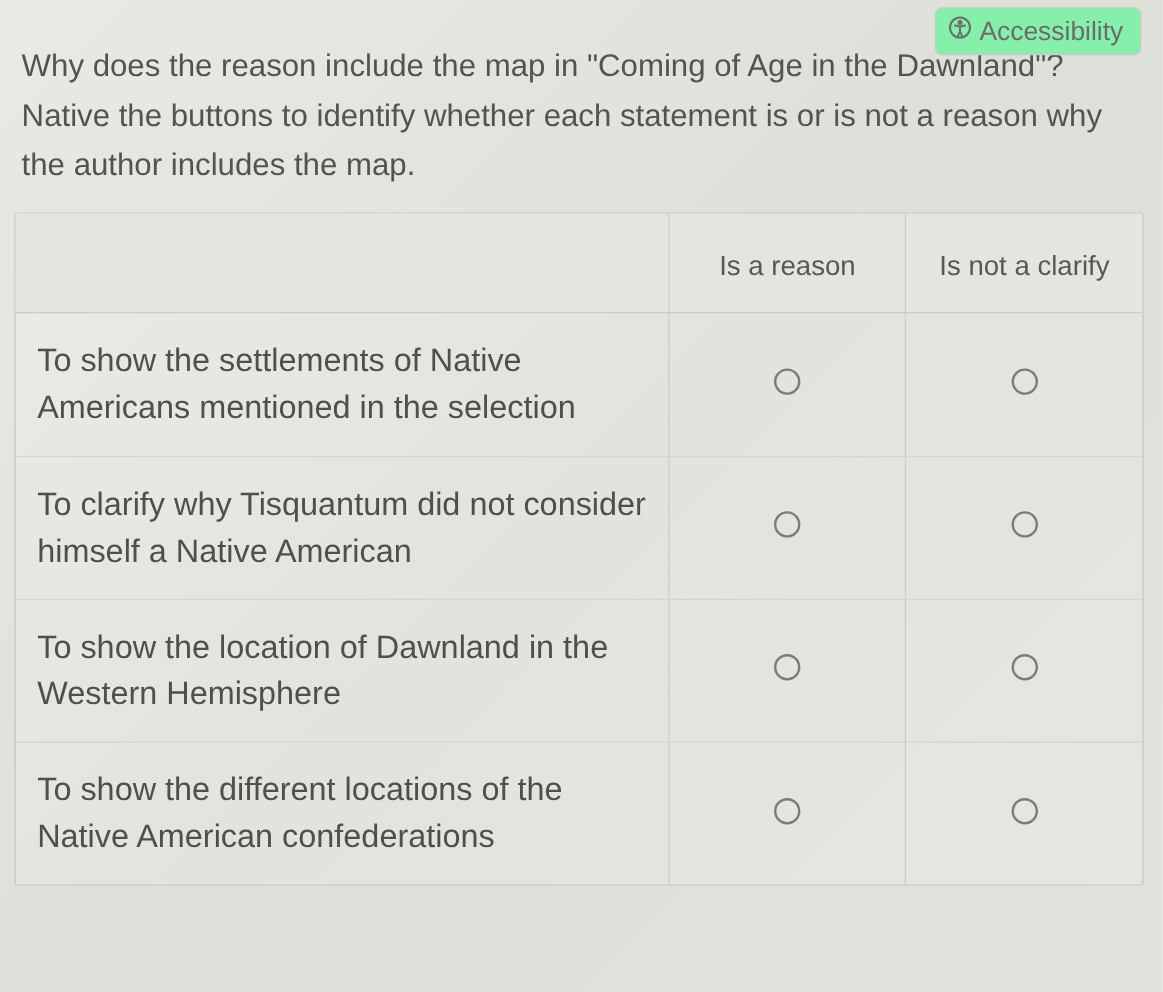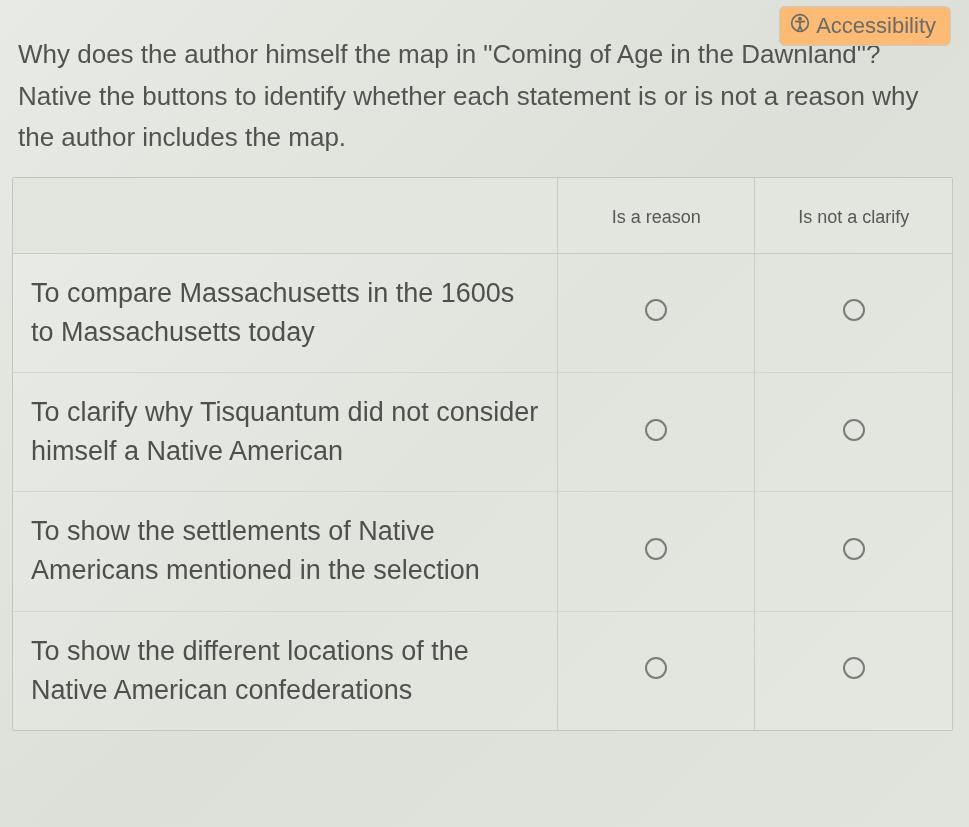--- a/index.html
+++ b/index.html
@@ -9,21 +9,21 @@
       width: 969px;
       height: 827px;
       overflow: hidden;
       position: relative;
       color: #4a4a48;
     }
     .accessibility-btn {
       position: absolute;
       top: 6px;
       right: 18px;
-      background: #fdba74;
+      background: #86efac;
       border: 1px solid #c8ccc4;
       border-radius: 6px;
       padding: 6px 14px 6px 10px;
       font-size: 22px;
       color: #6a6c68;
       display: flex;
       align-items: center;
       gap: 6px;
       cursor: pointer;
     }
@@ -44,21 +44,21 @@
       border-radius: 2px;
       background: rgba(255,255,255,0.15);
     }
     table {
       width: 100%;
       border-collapse: collapse;
     }
     thead th {
       background: #e3e6df;
       font-weight: normal;
-      font-size: 18px;
+      font-size: 23px;
       color: #565854;
       padding: 26px 10px 22px 10px;
       border-bottom: 1px solid #c8ccc4;
       text-align: center;
       line-height: 1.5;
     }
     thead th:first-child {
       width: 58%;
       border-right: 1px solid #c8ccc4;
     }
@@ -109,47 +109,47 @@
     <svg viewBox="0 0 24 24" fill="none" stroke="#6a6c68" stroke-width="2">
       <circle cx="12" cy="12" r="10"></circle>
       <circle cx="12" cy="7" r="1.5" fill="#6a6c68"></circle>
       <path d="M7 10l5 1 5-1M12 11v5l-2 4M12 16l2 4" stroke-linecap="round"></path>
     </svg>
   </span>
   <span>Accessibility</span>
 </button>
 
 <div class="question-block">
-  <span>Why does the author himself the map in "Coming of Age in the Dawnland"?</span>
+  <span>Why does the reason include the map in "Coming of Age in the Dawnland"?</span>
   <span> </span>
   <span>Native the buttons to identify whether each statement is or is not a reason why the author includes the map.</span>
 </div>
 
 <div class="table-wrap">
   <table>
     <thead>
       <tr>
         <th></th>
         <th>Is a reason</th>
         <th>Is not a clarify</th>
       </tr>
     </thead>
     <tbody>
       <tr>
-        <td>To compare Massachusetts in the 1600s to Massachusetts today</td>
+        <td>To show the settlements of Native Americans mentioned in the selection</td>
         <td><span class="radio"></span></td>
         <td><span class="radio"></span></td>
       </tr>
       <tr>
         <td>To clarify why Tisquantum did not consider himself a Native American</td>
         <td><span class="radio"></span></td>
         <td><span class="radio"></span></td>
       </tr>
       <tr>
-        <td>To show the settlements of Native Americans mentioned in the selection</td>
+        <td>To show the location of Dawnland in the Western Hemisphere</td>
         <td><span class="radio"></span></td>
         <td><span class="radio"></span></td>
       </tr>
       <tr>
         <td>To show the different locations of the Native American confederations</td>
         <td><span class="radio"></span></td>
         <td><span class="radio"></span></td>
       </tr>
     </tbody>
   </table>

